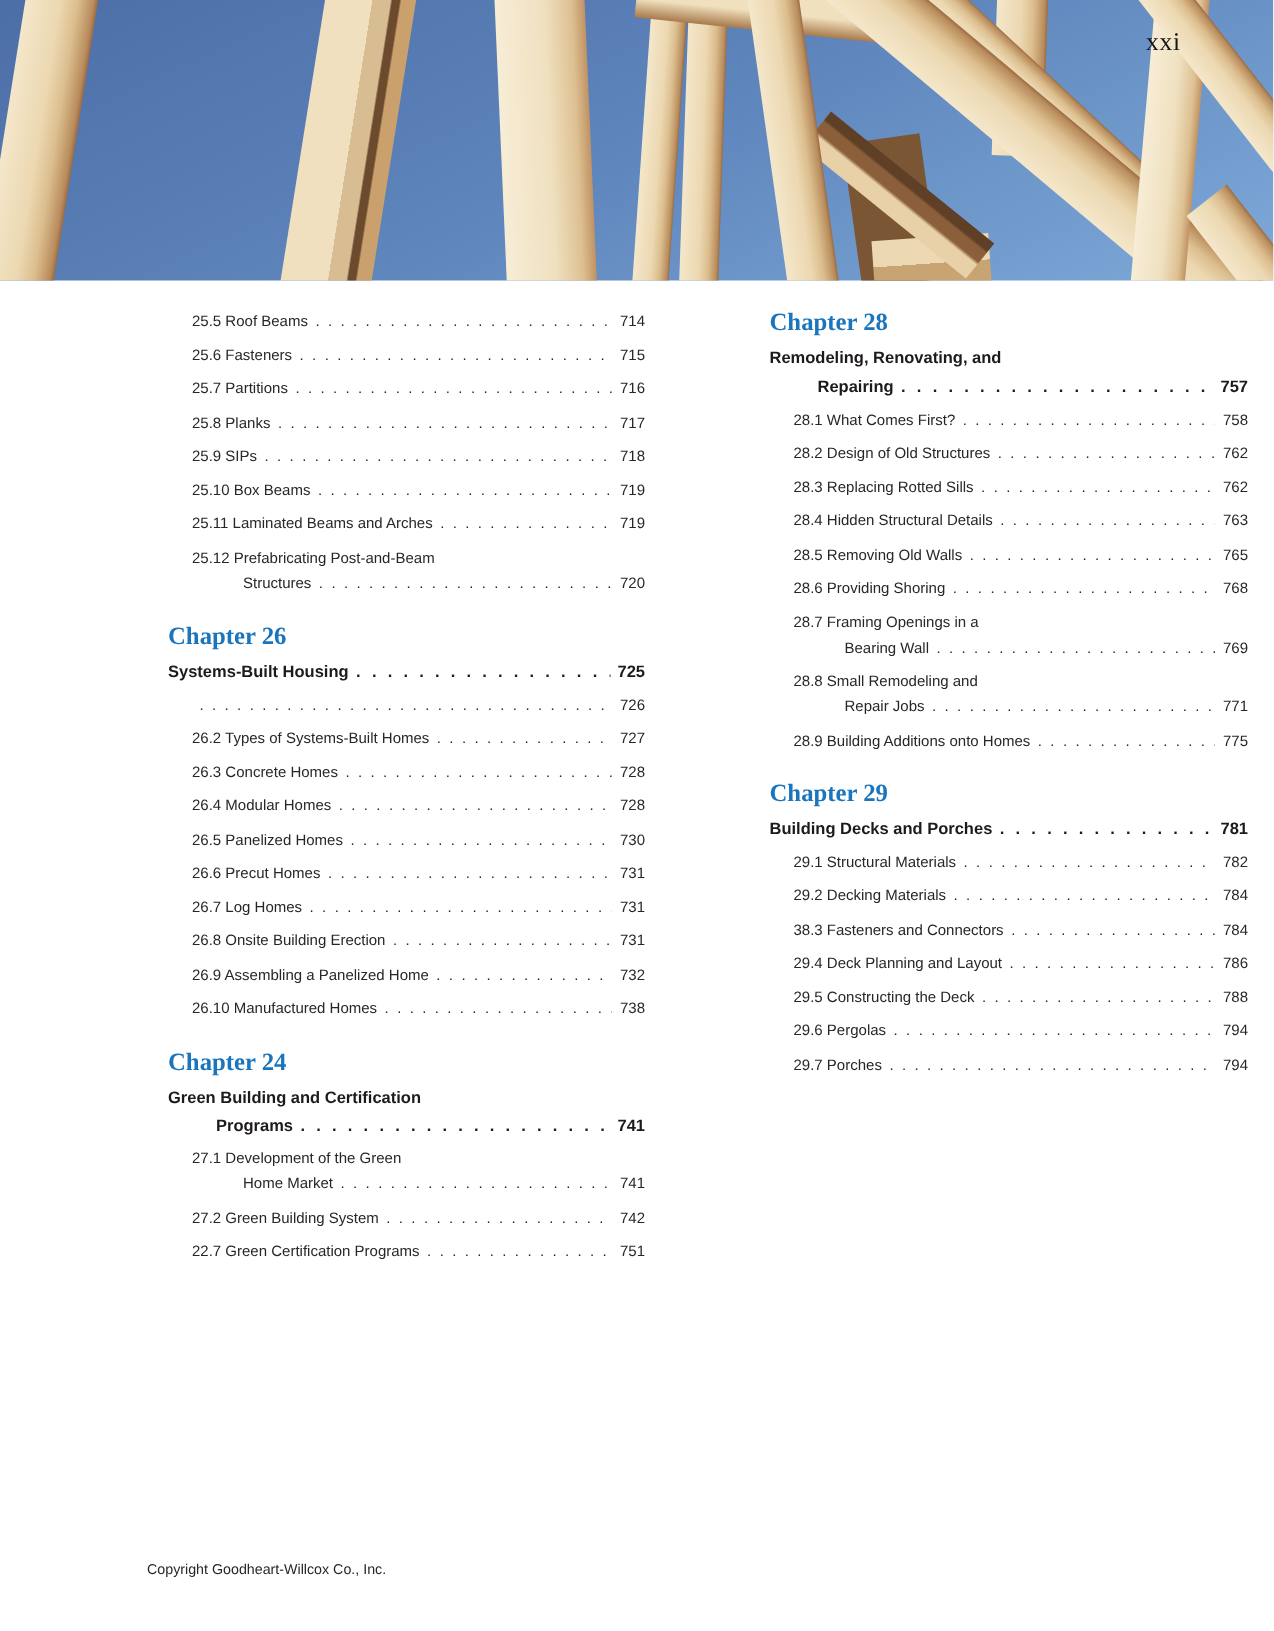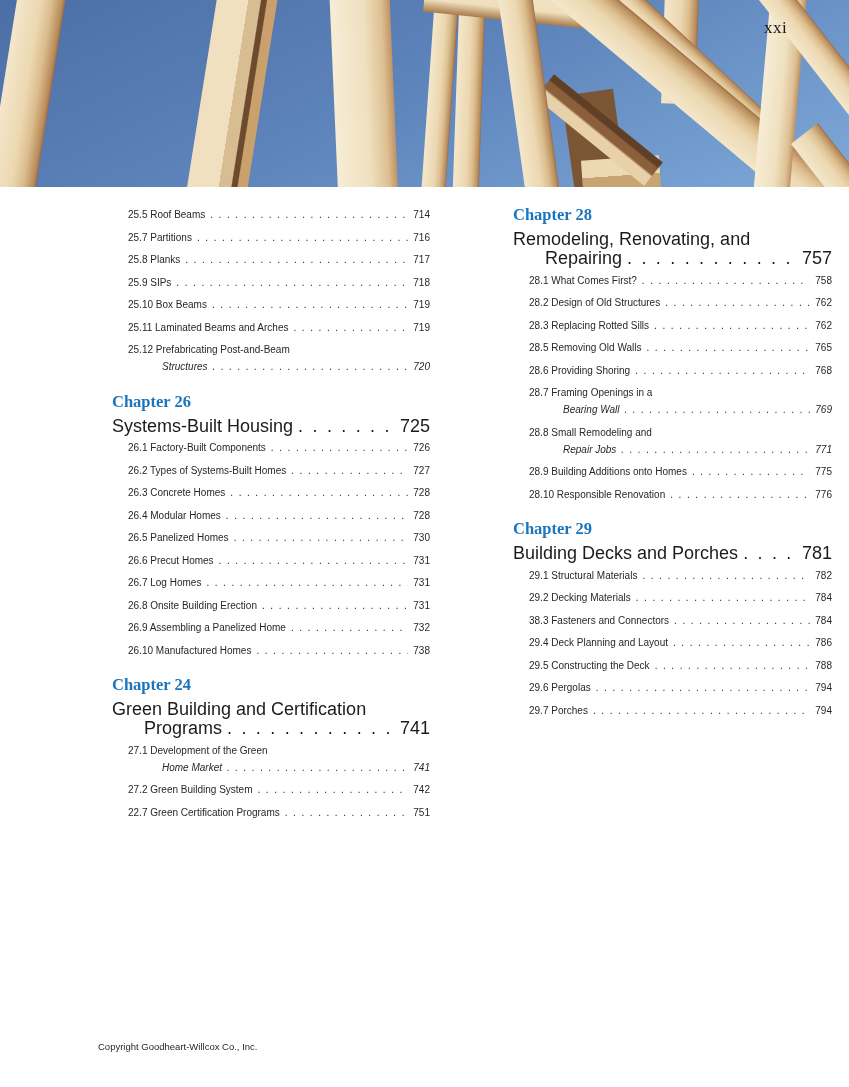--- a/index.html
+++ b/index.html
@@ -27,25 +27,25 @@
   .col > .block:first-child{margin-top:0;}
 
   .row{display:flex;align-items:baseline;height:22.5px;line-height:22.5px;font-size:10px;}
   .row .txt{white-space:pre;}
   .leader{flex:1 1 auto;overflow:hidden;white-space:nowrap;margin:0 3px 0 5px;letter-spacing:1.4px;}
   .leader::before{content:". . . . . . . . . . . . . . . . . . . . . . . . . . . . . . . . . . . . . . . . . . . .";}
   .pg{flex:0 0 auto;padding-left:2px;}
 
   .chap{font-family:"Liberation Serif","DejaVu Serif",serif;font-weight:bold;font-size:16.5px;
         color:var(--accent,#1b75bc);margin-bottom:1.5px;}
-  .title{font-weight:normal;font-size:18px;color:#1e1a1b;}
+  .title{font-weight:bold;font-size:11px;color:#1e1a1b;}
   .title .leader{letter-spacing:2.2px;}
   .title2{margin-top:-3.5px;padding-left:32px;}
   .sec{padding-left:16px;}
-  .cont{margin-top:-5.5px;padding-left:50px;font-style:italic;}
+  .cont{margin-top:-5.5px;padding-left:50px;}
 
   .copyright{position:absolute;left:98px;top:1041px;font-size:9.5px;color:#2a2627;}
 </style>
 </head>
 <body>
 
 <div class="page">
 
   <div class="photo">
 
@@ -69,20 +69,25 @@
   </div>
 
   <div class="col col-left">
       <div class="block">
         <div class="row sec">
           <span class="txt">25.5 Roof Beams</span>
           <span class="leader"></span>
           <span class="pg">714</span>
         </div>
         <div class="row sec">
+          <span class="txt">25.6 Fasteners</span>
+          <span class="leader"></span>
+          <span class="pg">715</span>
+        </div>
+        <div class="row sec">
           <span class="txt">25.7 Partitions</span>
           <span class="leader"></span>
           <span class="pg">716</span>
         </div>
         <div class="row sec">
           <span class="txt">25.8 Planks</span>
           <span class="leader"></span>
           <span class="pg">717</span>
         </div>
         <div class="row sec">
@@ -112,21 +117,20 @@
       <div class="block">
         <div class="row chap">
           <span class="txt">Chapter 26</span>
         </div>
         <div class="row title">
           <span class="txt">Systems-Built Housing</span>
           <span class="leader"></span>
           <span class="pg">725</span>
         </div>
         <div class="row sec">
-          <span class="txt">26.1 Factory-Built Components</span>
           <span class="leader"></span>
           <span class="pg">726</span>
         </div>
         <div class="row sec">
           <span class="txt">26.2 Types of Systems-Built Homes</span>
           <span class="leader"></span>
           <span class="pg">727</span>
         </div>
         <div class="row sec">
           <span class="txt">26.3 Concrete Homes</span>
@@ -223,20 +227,25 @@
           <span class="txt">28.2 Design of Old Structures</span>
           <span class="leader"></span>
           <span class="pg">762</span>
         </div>
         <div class="row sec">
           <span class="txt">28.3 Replacing Rotted Sills</span>
           <span class="leader"></span>
           <span class="pg">762</span>
         </div>
         <div class="row sec">
+          <span class="txt">28.4 Hidden Structural Details</span>
+          <span class="leader"></span>
+          <span class="pg">763</span>
+        </div>
+        <div class="row sec">
           <span class="txt">28.5 Removing Old Walls</span>
           <span class="leader"></span>
           <span class="pg">765</span>
         </div>
         <div class="row sec">
           <span class="txt">28.6 Providing Shoring</span>
           <span class="leader"></span>
           <span class="pg">768</span>
         </div>
         <div class="row sec">
@@ -253,25 +262,20 @@
         <div class="row sec cont">
           <span class="txt">Repair Jobs</span>
           <span class="leader"></span>
           <span class="pg">771</span>
         </div>
         <div class="row sec">
           <span class="txt">28.9 Building Additions onto Homes</span>
           <span class="leader"></span>
           <span class="pg">775</span>
         </div>
-        <div class="row sec">
-          <span class="txt">28.10 Responsible Renovation</span>
-          <span class="leader"></span>
-          <span class="pg">776</span>
-        </div>
       </div>
       <div class="block">
         <div class="row chap">
           <span class="txt">Chapter 29</span>
         </div>
         <div class="row title">
           <span class="txt">Building Decks and Porches</span>
           <span class="leader"></span>
           <span class="pg">781</span>
         </div>

